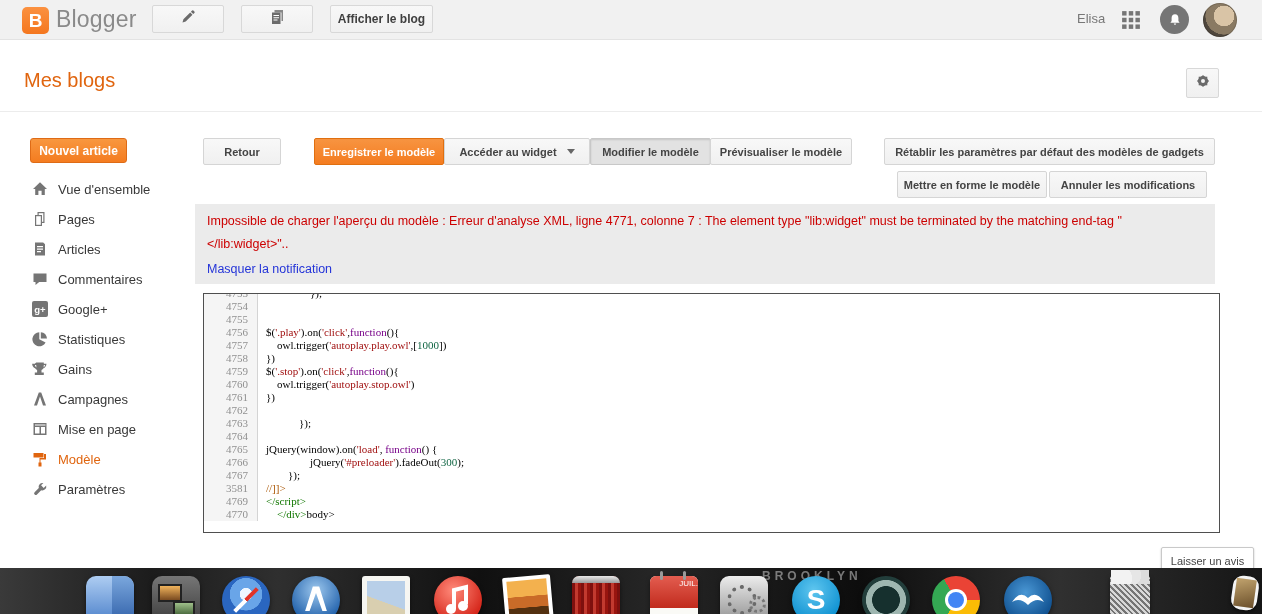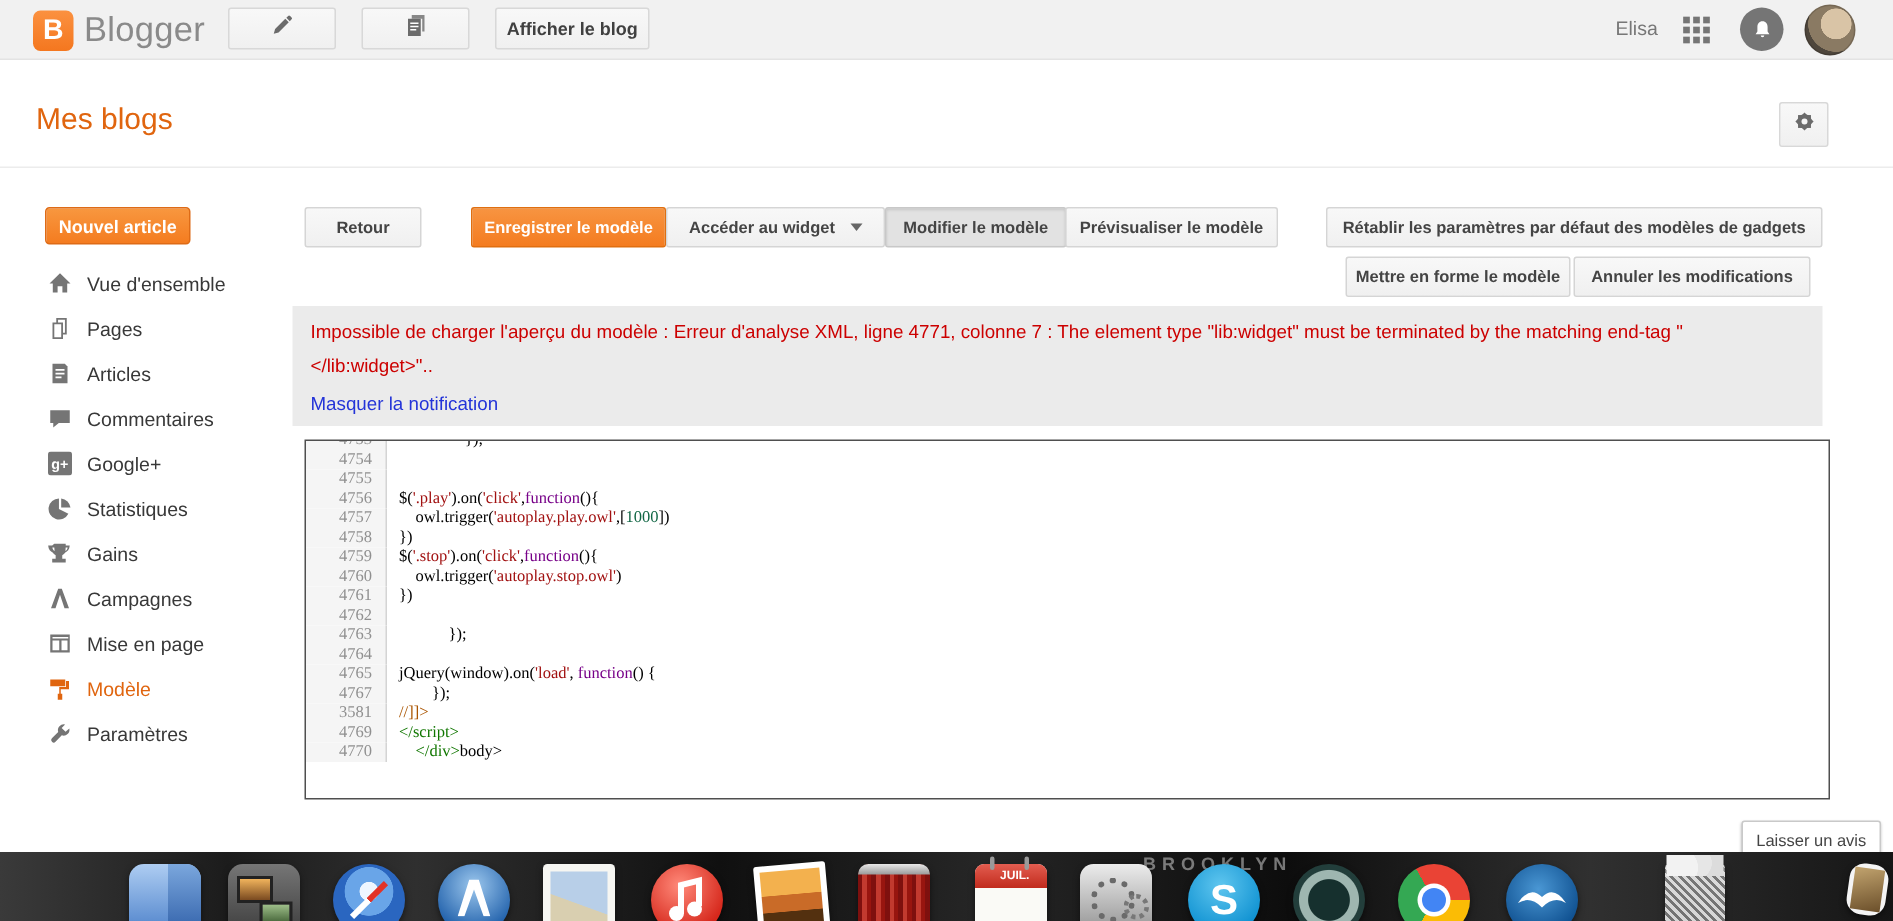--- a/index.html
+++ b/index.html
@@ -118,23 +118,23 @@
                      background:linear-gradient(200deg,#b8cfe8 0 55%,#d9cfb0 56%); }
   .di-itunes { border-radius:50%; background:radial-gradient(circle at 40% 30%,#ff8a7a,#d6281c 72%); }
   .di-photos { transform:rotate(-5deg); background:#fff; border-radius:2px; }
   .di-photos::before { content:""; position:absolute; inset:4px;
                        background:linear-gradient(#f3b14e 0 40%,#c96b28 41% 68%,#53300f 69%); }
   .di-photo-booth { border-radius:8px;
     background:repeating-linear-gradient(90deg,#7e100e 0 3px,#c23a2f 3px 6px,#98150f 6px 9px); }
   .di-photo-booth::before { content:""; position:absolute; top:0; left:0; right:0; height:7px;
                             background:linear-gradient(#e8e8e8,#9a9a9a); border-radius:8px 8px 0 0; }
   .di-calendar { border-radius:6px; background:#fafaf6; }
-  .di-calendar .cal-head { position:absolute; top:0; left:0; right:0; height:16px;
+  .di-calendar .cal-head { position:absolute; top:0; left:0; right:0; height:32px;
                            background:linear-gradient(#e35d50,#c12b1d); border-radius:6px 6px 0 0;
-                           color:#fff; font-size:8px; font-weight:bold; text-align:center; padding:3px 0 0 5px; }
+                           color:#fff; font-size:8px; font-weight:normal; text-align:right; padding:3px 0 0 5px; }
   .di-calendar::after { content:""; position:absolute; top:-5px; left:10px; width:3px; height:9px;
                         background:#9a9a9a; border-radius:2px; box-shadow:23px 0 #9a9a9a; }
   .di-system-preferences { border-radius:9px; background:linear-gradient(#ececec,#8f8f8f); }
   .di-system-preferences::before { content:""; position:absolute; left:7px; top:9px; width:22px; height:22px;
                                    border-radius:50%; border:4px dotted #6a6a6a; }
   .di-system-preferences::after { content:""; position:absolute; left:29px; top:20px; width:11px; height:11px;
                                   border-radius:50%; border:3px dotted #777; }
   .di-skype { border-radius:50%; background:radial-gradient(circle at 45% 30%,#5fc6ef,#0b8fd0 78%);
               display:flex; align-items:center; justify-content:center; }
   .di-skype .glyph { color:#fff; font-size:28px; font-weight:bold; line-height:1; }
@@ -388,20 +388,24 @@
       </div>
       <div class="cm-line">
         <span class="ln">4764</span>
         <span class="code"></span>
       </div>
       <div class="cm-line">
         <span class="ln">4765</span>
         <span class="code"><span class="tok-plain">jQuery(window).on(</span><span class="tok-string">'load'</span><span class="tok-plain">, </span><span class="tok-keyword">function</span><span class="tok-plain">() {</span></span>
       </div>
       <div class="cm-line">
+        <span class="ln">4766</span>
+        <span class="code"><span class="tok-plain">                jQuery(</span><span class="tok-string">'#preloader'</span><span class="tok-plain">).fadeOut(</span><span class="tok-number">300</span><span class="tok-plain">);</span></span>
+      </div>
+      <div class="cm-line">
         <span class="ln">4767</span>
         <span class="code"><span class="tok-plain">        });</span></span>
       </div>
       <div class="cm-line">
         <span class="ln">3581</span>
         <span class="code"><span class="tok-comment">//]]&gt;</span></span>
       </div>
       <div class="cm-line">
         <span class="ln">4769</span>
         <span class="code"><span class="tok-tag">&lt;/script&gt;</span></span>

